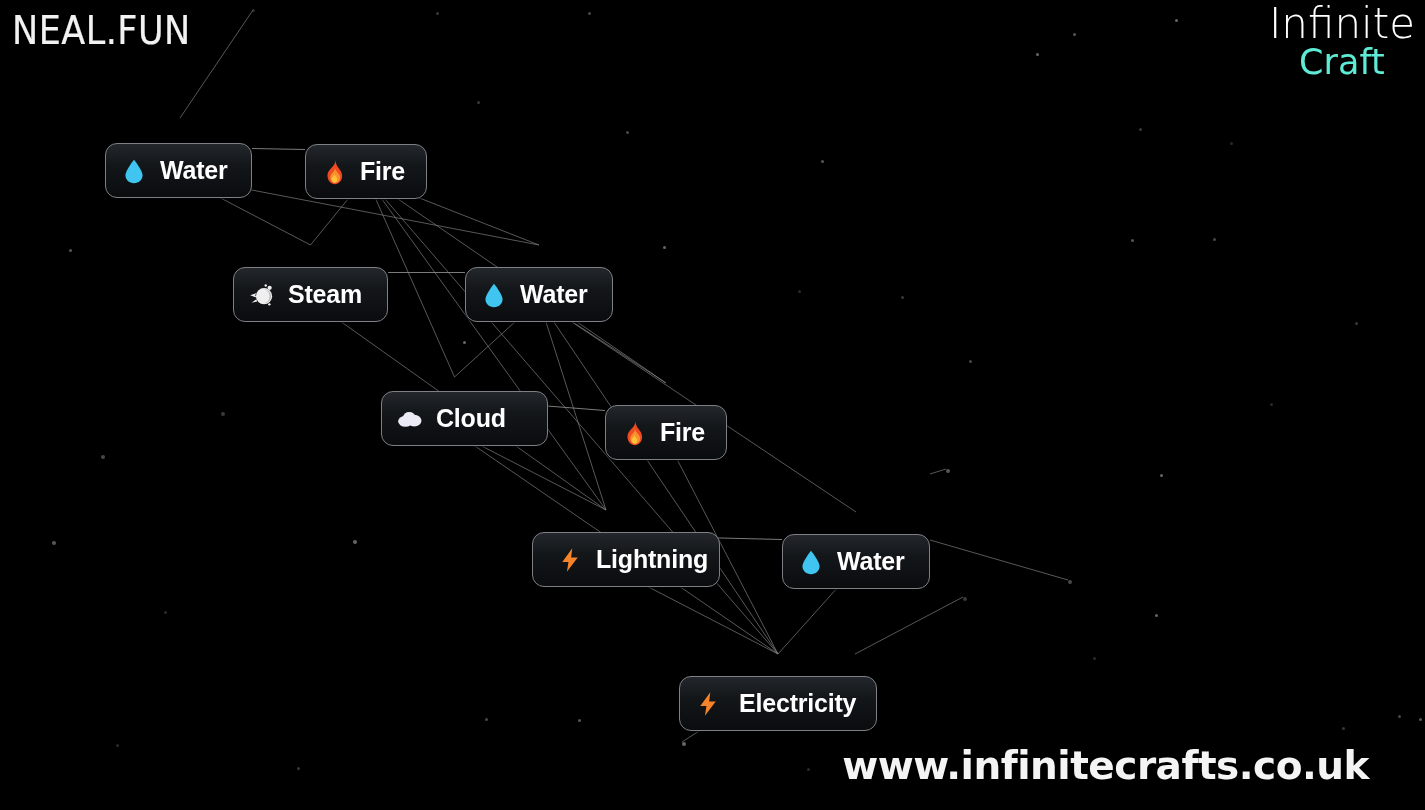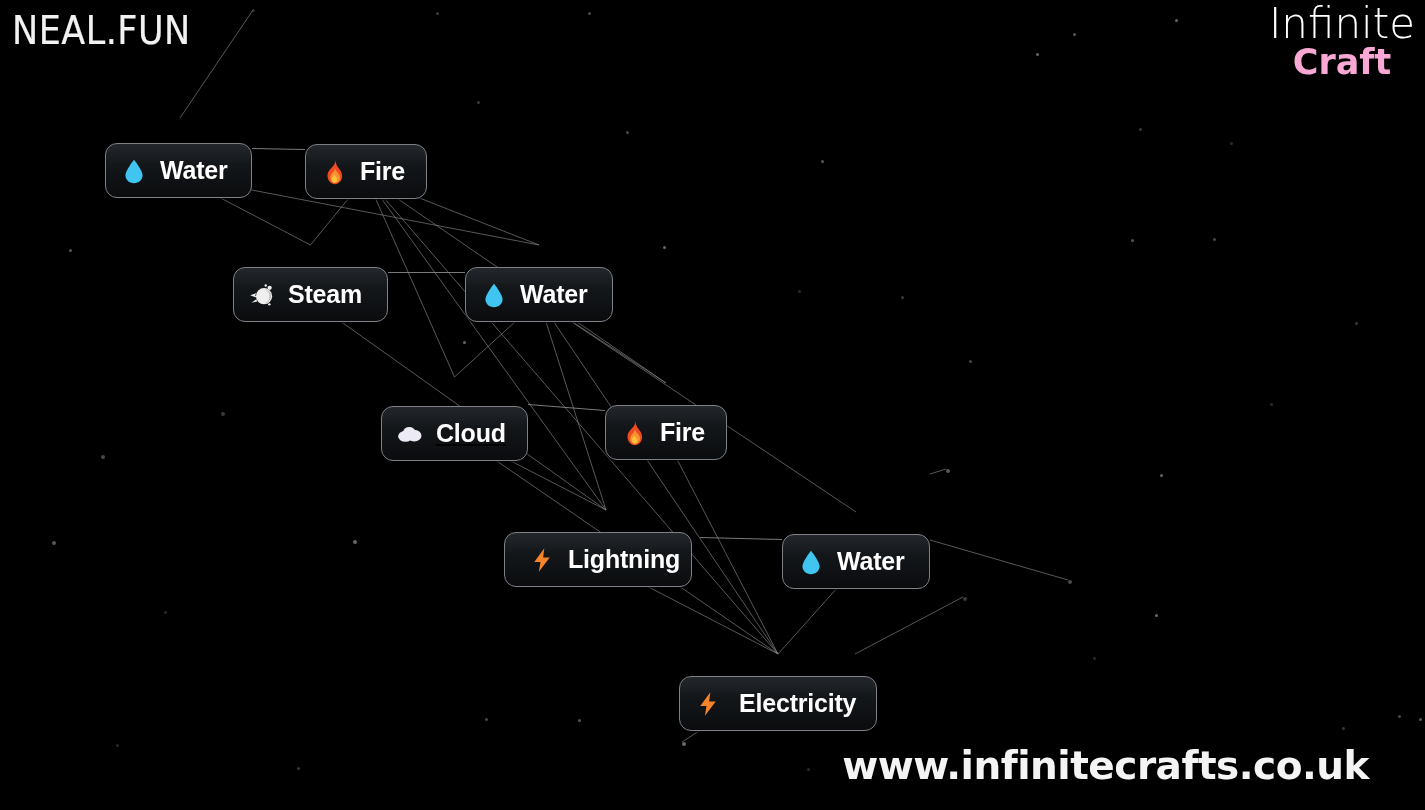--- a/index.html
+++ b/index.html
@@ -58,22 +58,22 @@
     font-family:"DejaVu Sans", sans-serif;
     font-size:42px;
     font-weight:300;
     color:#ffffff;
     letter-spacing:0px;
   }
   #brand .b-bot {
     display:block;
     font-family:"DejaVu Sans", sans-serif;
     font-size:35px;
-    font-weight:700;
-    color:#f9a8d4;
+    font-weight:400;
+    color:#5eead4;
     letter-spacing:0px;
     margin-top:1px;
   }
 
   
   #watermark {
     position:absolute;
     right:56px; bottom:22px;
     font-family:"DejaVu Sans", sans-serif;
     font-size:39px;
@@ -233,41 +233,41 @@
         <span class="n-label">Steam</span>
       </div>
       <div class="node" style="left: 465px; top: 245px; width: 148px;">
         <span class="n-icon">
           <svg viewBox="0 0 32 32">
             <path d="M16 2C16 2 5.5 15 5.5 21.2 5.5 26.9 10.2 31 16 31s10.5-4.1 10.5-9.8C26.5 15 16 2 16 2z" fill="#3fc5f0"></path>
           </svg>
         </span>
         <span class="n-label">Water</span>
       </div>
-      <div class="node" style="left: 381px; top: 384px; width: 147px; text-decoration: underline;">
+      <div class="node" style="left: 381px; top: 369px; width: 167px;">
         <span class="n-icon">
           <svg viewBox="0 0 34 24">
             <ellipse cx="11" cy="15" rx="9.5" ry="7.2" fill="#eceaf4"></ellipse>
             <ellipse cx="22.5" cy="14.2" rx="9.5" ry="7.6" fill="#eceaf4"></ellipse>
             <ellipse cx="16" cy="9.5" rx="8" ry="6.6" fill="#eceaf4"></ellipse>
           </svg>
         </span>
         <span class="n-label">Cloud</span>
       </div>
       <div class="node" style="left: 605px; top: 383px; width: 122px;">
         <span class="n-icon">
           <svg viewBox="0 0 32 32">
             <path d="M17.5 1c.6 4.4-1.6 6.6-3.6 8.7C11.3 12.4 8 15.3 8 20.6 8 26.3 12.2 31 17 31s9-4.2 9-10c0-4.6-2.6-7.4-4.6-10.1C19.2 8 17.9 5 17.5 1z" fill="#ef4b23"></path>
             <path d="M17.1 10.4c.5 3-1 4.3-2.4 5.8-1.4 1.6-3.3 3.4-3.3 6.7 0 3.8 2.8 6.6 6 6.6s6-2.7 6-6.4c0-2.9-1.7-4.7-3.1-6.4-1.4-1.7-2.9-3.8-3.2-6.3z" fill="#f7922e"></path>
             <path d="M16.4 17.8c.3 1.8-.7 2.6-1.5 3.6-.8.9-1.8 2-1.8 3.9 0 2.2 1.6 3.8 3.4 3.8s3.4-1.6 3.4-3.7c0-1.7-.9-2.8-1.7-3.8-.9-1-1.6-2.3-1.8-3.8z" fill="#ffc23c"></path>
           </svg>
         </span>
         <span class="n-label">Fire</span>
       </div>
-      <div class="node" style="left: 504px; top: 510px; width: 188px; padding-left: 24px;">
+      <div class="node" style="left: 532px; top: 510px; width: 188px; padding-left: 24px;">
         <span class="n-icon">
           <svg viewBox="0 0 32 32">
             <path d="M18.8 1.5 6.5 18.4h7.6L12.2 30.5 25.5 13h-8.1z" fill="#f5832a"></path>
           </svg>
         </span>
         <span class="n-label">Lightning</span>
       </div>
       <div class="node" style="left: 782px; top: 512px; width: 148px;">
         <span class="n-icon">
           <svg viewBox="0 0 32 32">

